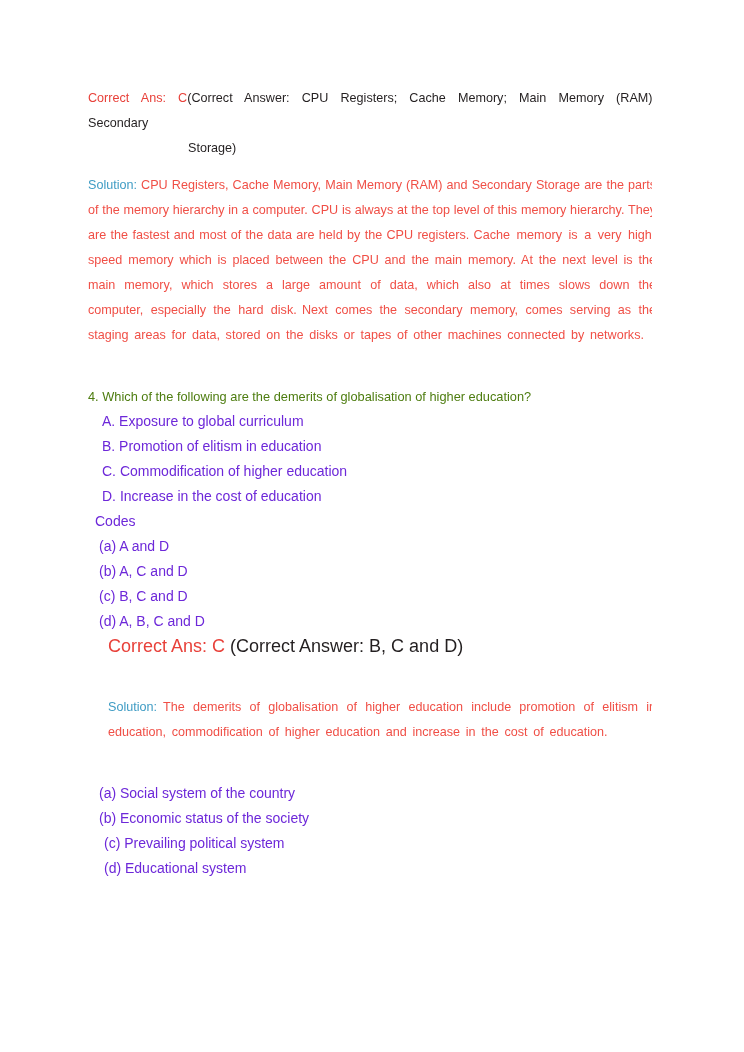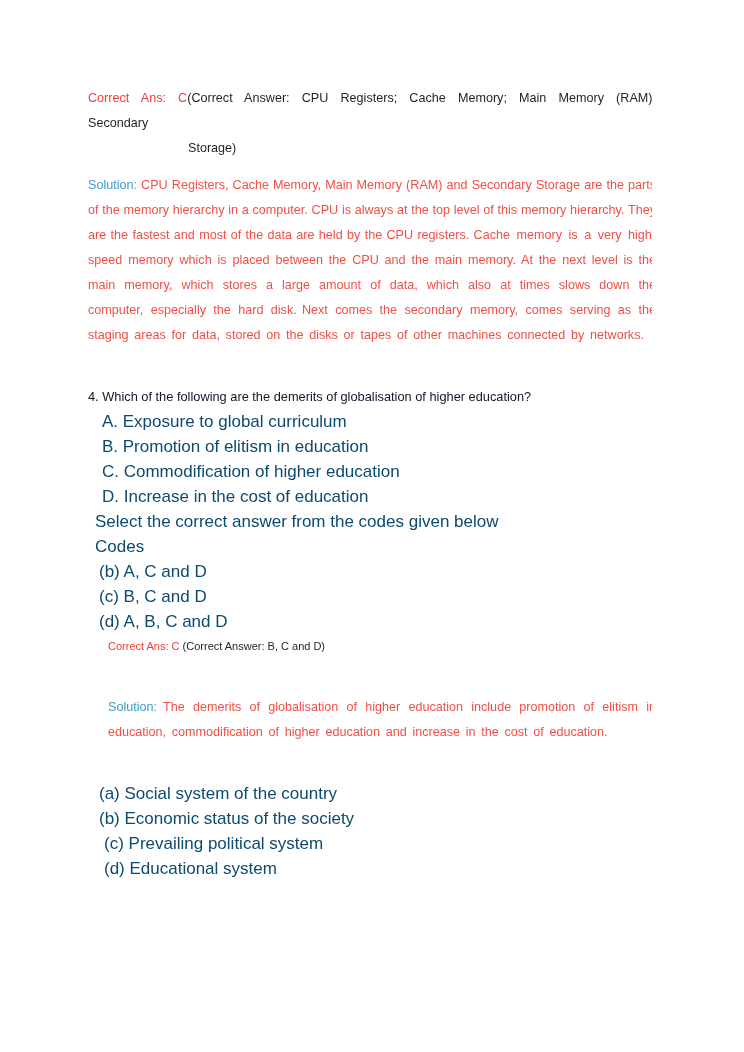--- a/index.html
+++ b/index.html
@@ -21,21 +21,21 @@
     box-sizing: border-box;
   }
   .content {
     position: absolute;
     left: 88px;
     top: 86px;
     width: 568px;
   }
 
   .ans-line {
-    font-size: 11px;
+    font-size: 18px;
     line-height: 25px;
     color: #231f20;
     text-align: justify;
     text-justify: inter-word;
   }
   .ans-label {
     color: #e8413a;
   }
 
   .sol-para {
@@ -46,26 +46,26 @@
     text-justify: inter-word;
     margin: 0;
   }
   .sol-label {
     color: #3f9cc4;
   }
 
   .q-line {
     font-size: 12.8px;
     line-height: 25px;
-    color: #0f172a;
+    color: #4d7c0f;
   }
   .opt-line {
-    font-size: 17px;
+    font-size: 14px;
     line-height: 25px;
-    color: #0c4a6e;
+    color: #6d28d9;
   }
 
   
   .ind-0  { margin-left: 0px; }
   .ind-7  { margin-left: 7px; }
   .ind-11 { margin-left: 11px; }
   .ind-14 { margin-left: 14px; }
   .ind-16 { margin-left: 16px; }
   .ind-20 { margin-left: 20px; }
   .gap-sm  { height: 12px; }
@@ -112,23 +112,23 @@
 
     <div class="gap-xl"></div>
 
     <div class="q-line ind-0">4. Which of the following are the demerits of globalisation of higher education?</div>
 
     <div class="opt-line ind-14">A. Exposure to global curriculum</div>
     <div class="opt-line ind-14">B. Promotion of elitism in education</div>
     <div class="opt-line ind-14">C. Commodification of higher education</div>
     <div class="opt-line ind-14">D. Increase in the cost of education</div>
 
-    <div class="opt-line ind-7">Select the correct answer from the codes given below</div>
     <div class="opt-line ind-7">Codes</div>
 
+    <div class="opt-line ind-11">(a) A and D</div>
     <div class="opt-line ind-11">(b) A, C and D</div>
     <div class="opt-line ind-11">(c) B, C and D</div>
     <div class="opt-line ind-11">(d) A, B, C and D</div>
 
     <div class="ans-line ind-20">
       <span class="ans-label">Correct Ans: C</span>
       <span>(Correct Answer: B, C and D)</span>
     </div>
 
     <div class="gap-xl"></div>

